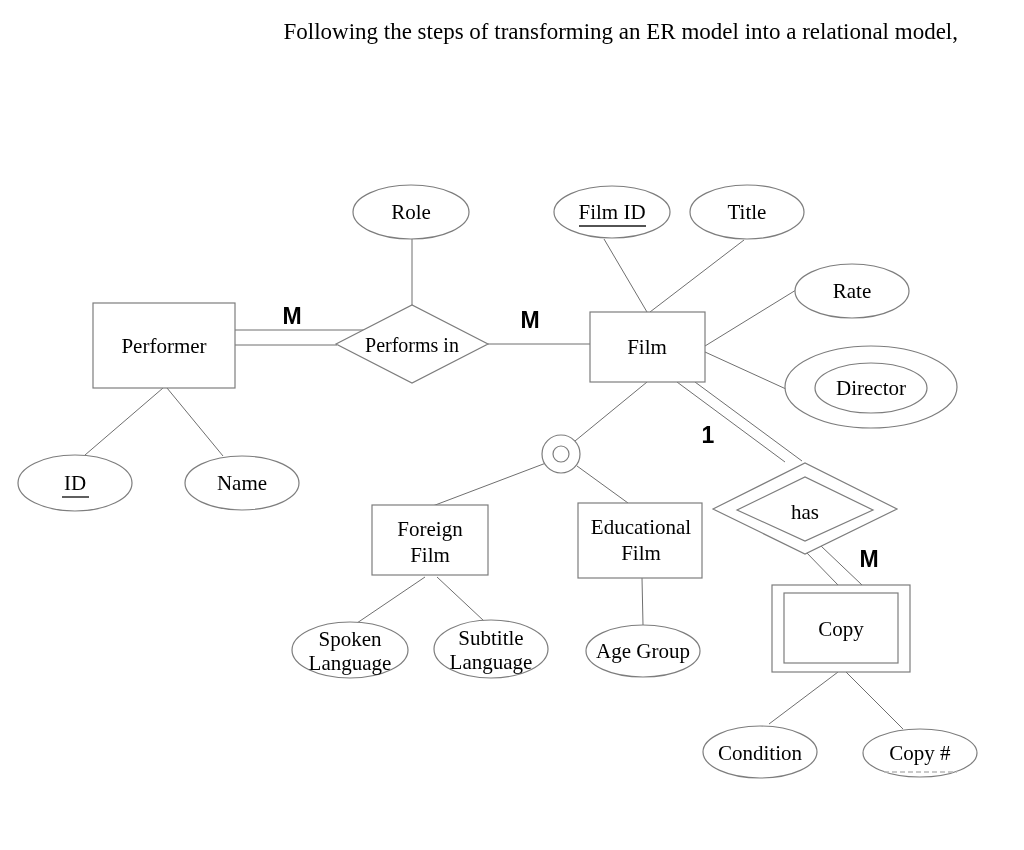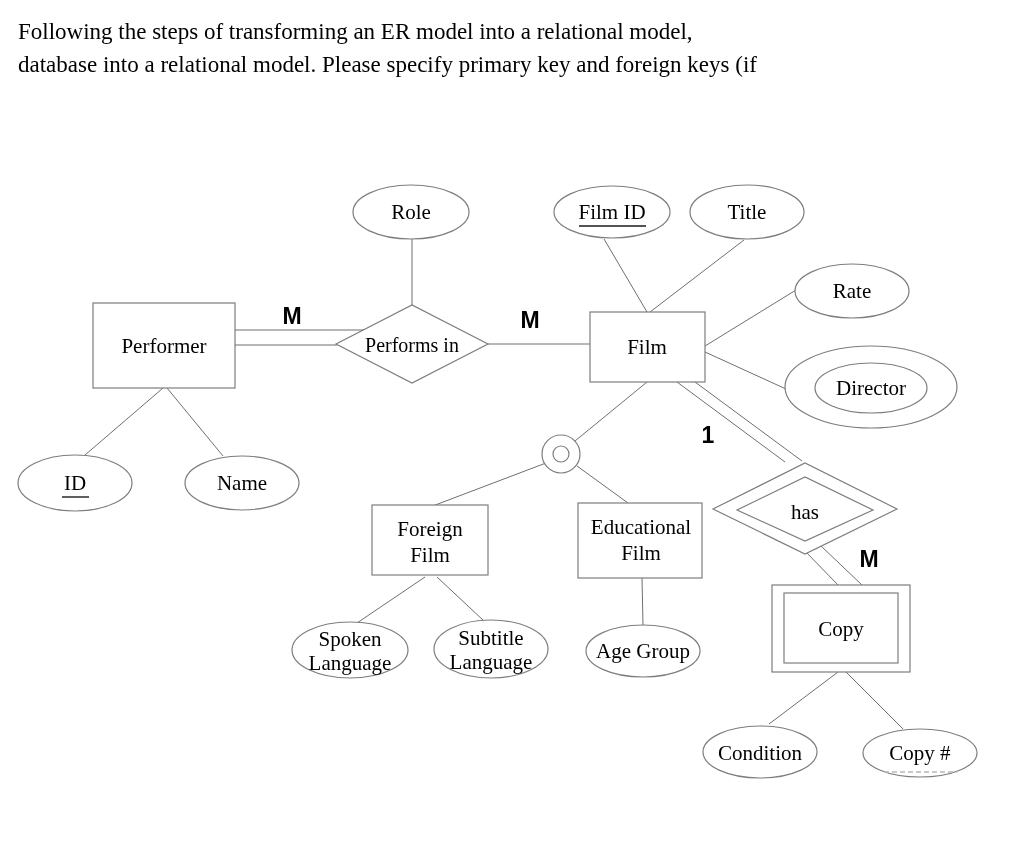--- a/index.html
+++ b/index.html
@@ -1,36 +1,35 @@
 <!DOCTYPE html>
 <html><head>
 <meta charset="utf-8">
 <style>
   html,body{margin:0;padding:0;background:#ffffff;}
   .page{position:relative;width:1024px;height:850px;background:#ffffff;overflow:hidden;
         font-family:"Liberation Serif","DejaVu Serif",serif;}
   .question{position:absolute;left:18px;top:16px;width:940px;
-            font-size:23px;line-height:32.5px;color:#000;}
+            font-size:23px;line-height:32.5px;color:#000;text-align:right;}
   svg text{font-family:"Liberation Serif","DejaVu Serif",serif;font-size:21px;fill:#000;}
   svg text.card{font-family:"Liberation Sans","DejaVu Sans",sans-serif;font-size:23px;font-weight:600;}
   svg text.small{font-size:20px;}
   svg .shape{stroke:#7d7d7d;stroke-width:1.2;fill:#ffffff;}
   svg .shape-open{stroke:#7d7d7d;stroke-width:1.2;fill:none;}
   svg .conn{stroke:#6f6f6f;stroke-width:1;fill:none;}
   svg .keyline{stroke:#1a1a1a;stroke-width:1.4;}
   svg .dashedkey{stroke:#b8b8b8;stroke-width:1.4;stroke-dasharray:5,3;}
 </style>
 </head>
 <body>
 
 <div class="page">
 
   <div class="question">
     <div>Following the steps of transforming an ER model into a relational model,</div>
-    <div>database into a relational model. Please specify primary key and foreign keys (if</div>
   </div>
 
   <svg width="1024" height="850" viewBox="0 0 1024 850" style="position:absolute;left:0;top:0;">
 
     <line class="conn" x1="412" y1="239" x2="412" y2="307"></line>
     <line class="conn" x1="235" y1="330" x2="366" y2="330"></line>
     <line class="conn" x1="235" y1="345" x2="337" y2="345"></line>
     <line class="conn" x1="488" y1="344" x2="590" y2="344"></line>
     <line class="conn" x1="604" y1="239" x2="647" y2="312"></line>
     <line class="conn" x1="744" y1="240" x2="650" y2="312"></line>

